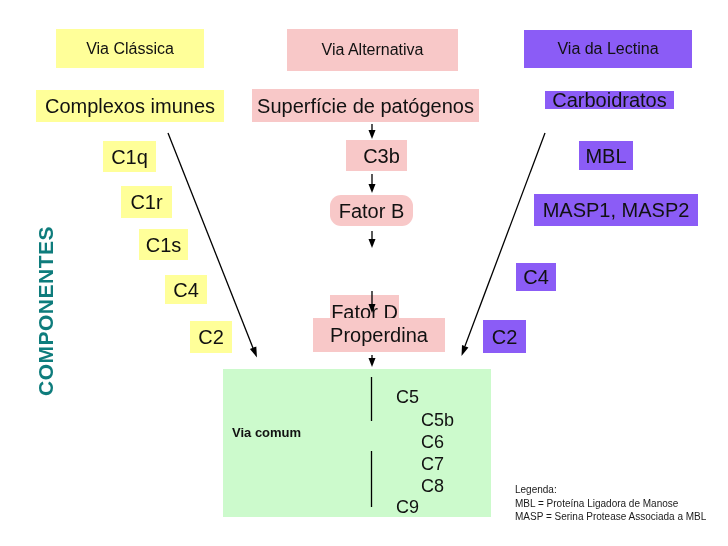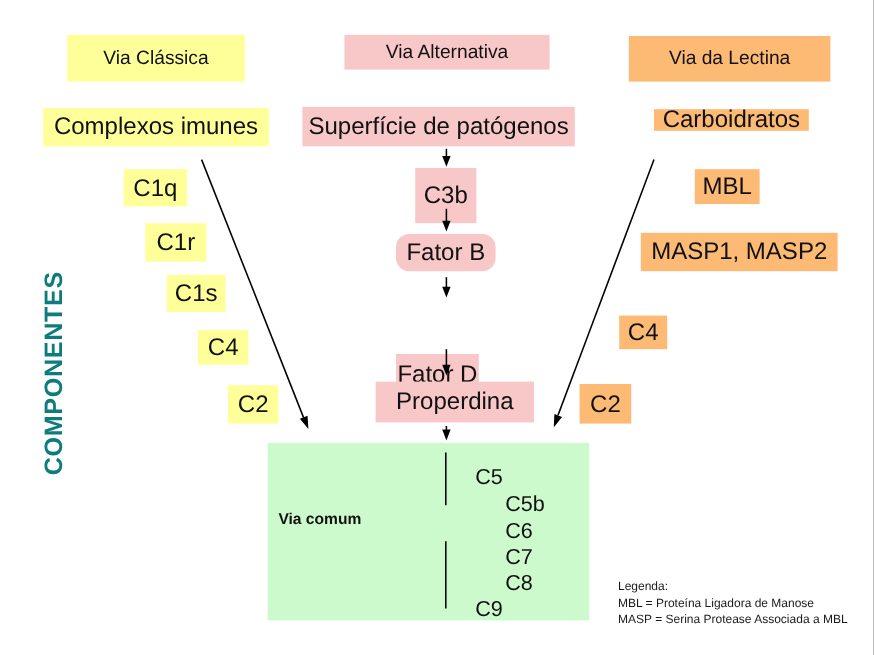--- a/index.html
+++ b/index.html
@@ -14,21 +14,21 @@
   }
   .box{
     position:absolute;
     display:flex;align-items:center;justify-content:center;
     font-size:20px;line-height:1;white-space:nowrap;
     z-index:2;
   }
   .box.title{font-size:16px;}
   .yellow{background:#FFFF99;}
   .pink{background:#F8C8C8;}
-  .cyan{background:#fdba74;}
+  .cyan{background:#8b5cf6;}
   .green-box{
     position:absolute;
     left:223px;top:369px;width:268px;height:148px;
     background:#CCFACC;
     z-index:1;
   }
   .common-label{
     position:absolute;left:232px;top:425px;
     font-size:13px;font-weight:bold;z-index:2;white-space:nowrap;
   }
@@ -54,34 +54,34 @@
   }
 </style>
 </head>
 <body>
 
 <div class="canvas">
 
   <div class="axis-label">COMPONENTES</div>
 
   <div class="box title yellow" style="left:56px;top:29px;width:148px;height:39px;">Via Clássica</div>
-  <div class="box title pink" style="left:287px;top:29px;width:171px;height:29px;">Via Alternativa</div>
+  <div class="box title pink" style="left:287px;top:29px;width:171px;height:42px;">Via Alternativa</div>
   <div class="box title cyan" style="left:524px;top:30px;width:168px;height:38px;">Via da Lectina</div>
 
   <div class="box yellow" style="left:36px;top:90px;width:188px;height:32px;">Complexos imunes</div>
   <div class="box pink" style="left:252px;top:89px;width:227px;height:33px;">Superfície de patógenos</div>
   <div class="box cyan" style="left:545px;top:91px;width:129px;height:18px;">Carboidratos</div>
 
   <div class="box yellow" style="left:103px;top:141px;width:53px;height:31px;">C1q</div>
   <div class="box yellow" style="left:121px;top:186px;width:51px;height:32px;">C1r</div>
   <div class="box yellow" style="left:139px;top:229px;width:49px;height:31px;">C1s</div>
   <div class="box yellow" style="left:165px;top:275px;width:42px;height:29px;">C4</div>
   <div class="box yellow" style="left:190px;top:321px;width:42px;height:32px;">C2</div>
 
-  <div class="box pink" style="left:346px;top:140px;width:51px;height:46px;">C3b</div>
+  <div class="box pink" style="left:346px;top:140px;width:51px;height:31px;padding-left:10px;">C3b</div>
   <div class="box pink" style="left:330px;top:195px;width:83px;height:31px;border-radius:11px;">Fator B</div>
   <div class="box pink" style="left:330px;top:253px;width:69px;height:33px;margin-top:42px;">Fator D</div>
   <div class="box pink" style="left:313px;top:318px;width:132px;height:34px;">Properdina</div>
 
   <div class="box cyan" style="left:579px;top:141px;width:54px;height:29px;">MBL</div>
   <div class="box cyan" style="left:534px;top:194px;width:164px;height:32px;">MASP1, MASP2</div>
   <div class="box cyan" style="left:516px;top:263px;width:40px;height:28px;">C4</div>
   <div class="box cyan" style="left:483px;top:320px;width:43px;height:33px;">C2</div>
 
   <div class="green-box"></div>

